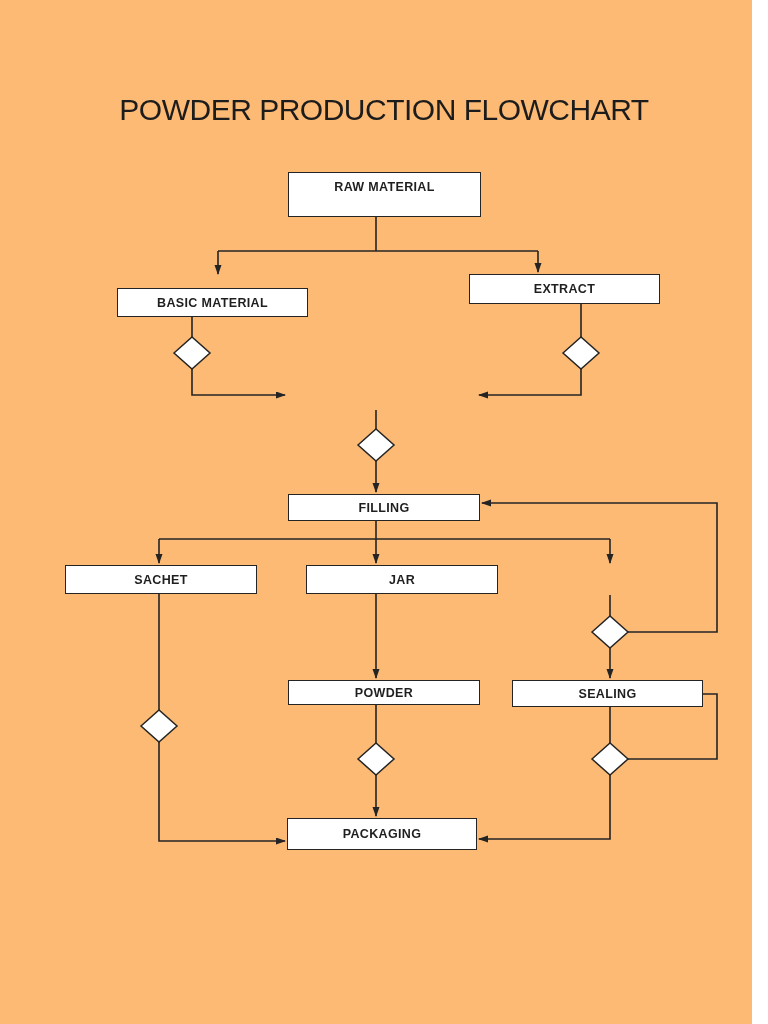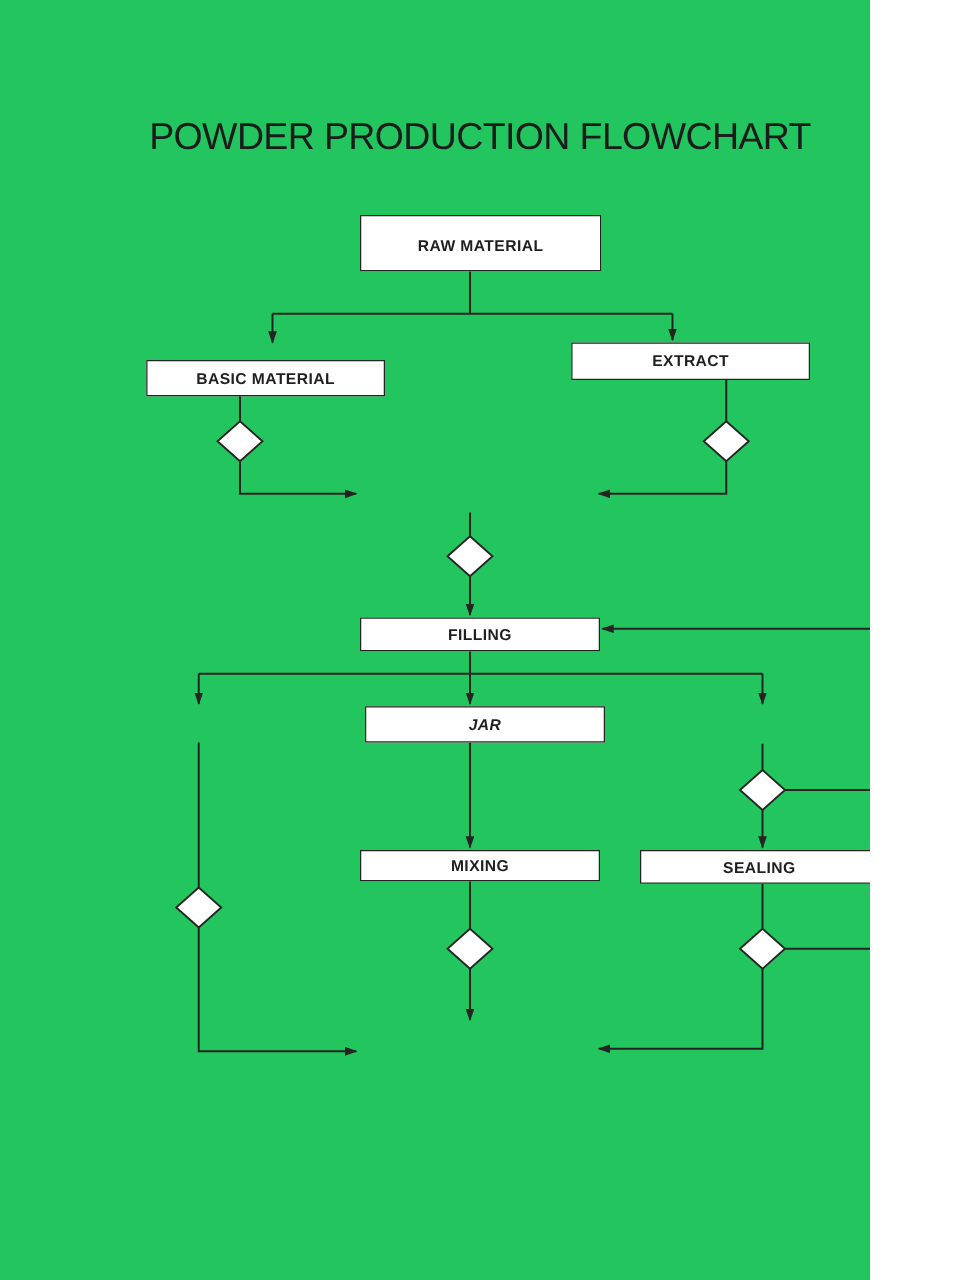--- a/index.html
+++ b/index.html
@@ -2,23 +2,23 @@
 <html><head>
 <meta charset="utf-8">
 <style>
   html, body {
     margin: 0;
     padding: 0;
     background: #ffffff;
   }
   .page {
     position: relative;
-    width: 696px;
+    width: 752px;
     height: 1024px;
-    background: #22c55e;
+    background: #fdba74;
     overflow: hidden;
     font-family: "Liberation Sans", sans-serif;
   }
   .title {
     position: absolute;
     top: 93px;
     left: 0;
     width: 768px;
     margin: 0;
     text-align: center;
@@ -43,21 +43,21 @@
     justify-content: center;
     font-size: 12.5px;
     font-weight: 700;
     letter-spacing: 0.35px;
     color: #1f1f1f;
     text-align: center;
     line-height: 14px;
   }
   .node.tall {
     align-items: flex-start;
-    padding-top: 17px;
+    padding-top: 7px;
   }
   .edge {
     fill: none;
     stroke: #242424;
     stroke-width: 1.6;
   }
   .diamond {
     fill: #ffffff;
     stroke: #242424;
     stroke-width: 1.5;
@@ -126,37 +126,43 @@
   </svg>
 
   <div class="node tall" style="left:288px; top:172px; width:193px; height:45px;">
     <span>RAW MATERIAL</span>
   </div>
 
   <div class="node" style="left:117px; top:276px; width:191px; height:29px;margin-top:12px;">
     <span>BASIC MATERIAL</span>
   </div>
 
-  <div class="node" style="left:457px; top:274px; width:191px; height:30px;">
+  <div class="node" style="left:469px; top:274px; width:191px; height:30px;">
     <span>EXTRACT</span>
   </div>
 
 
   <div class="node" style="left:288px; top:494px; width:192px; height:27px;justify-content:center;">
     <span>FILLING</span>
   </div>
 
+  <div class="node" style="left:65px; top:565px; width:192px; height:29px;">
+    <span>SACHET</span>
+  </div>
 
-  <div class="node" style="left:292px; top:565px; width:192px; height:29px;font-style:italic;">
+  <div class="node" style="left:306px; top:565px; width:192px; height:29px;">
     <span>JAR</span>
   </div>
 
 
   <div class="node" style="left:288px; top:680px; width:192px; height:25px;">
-    <span>MIXING</span>
+    <span>POWDER</span>
   </div>
 
   <div class="node" style="left:512px; top:680px; width:191px; height:27px;align-items:center;">
     <span>SEALING</span>
   </div>
 
+  <div class="node" style="left:287px; top:818px; width:190px; height:32px;">
+    <span>PACKAGING</span>
+  </div>
 
 </div>
 
 </body></html>

